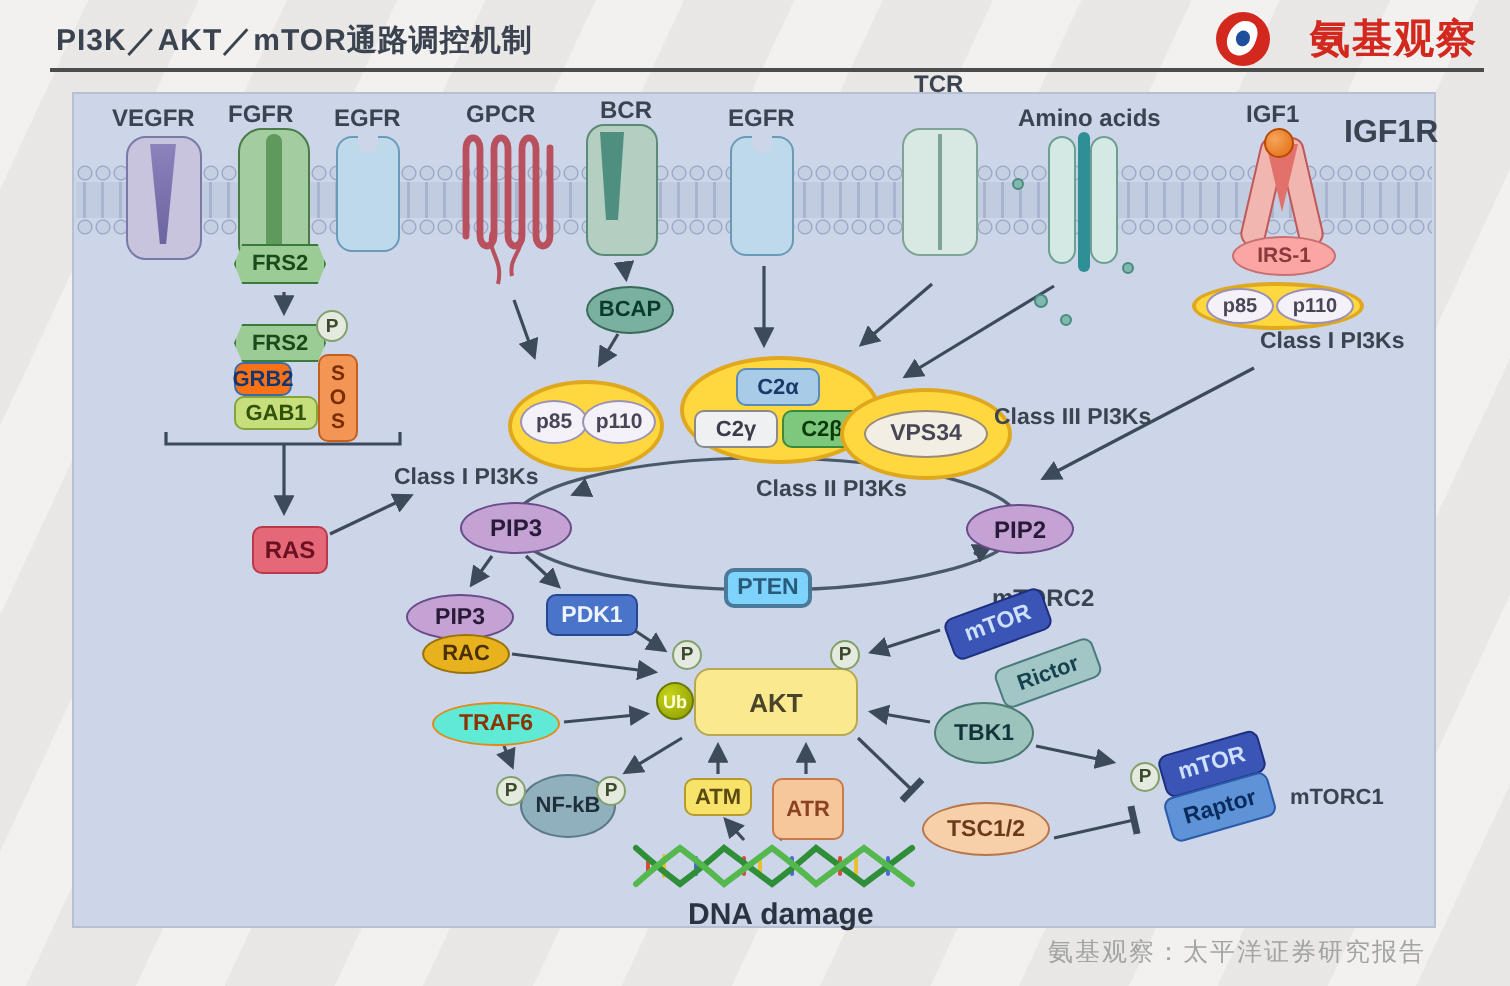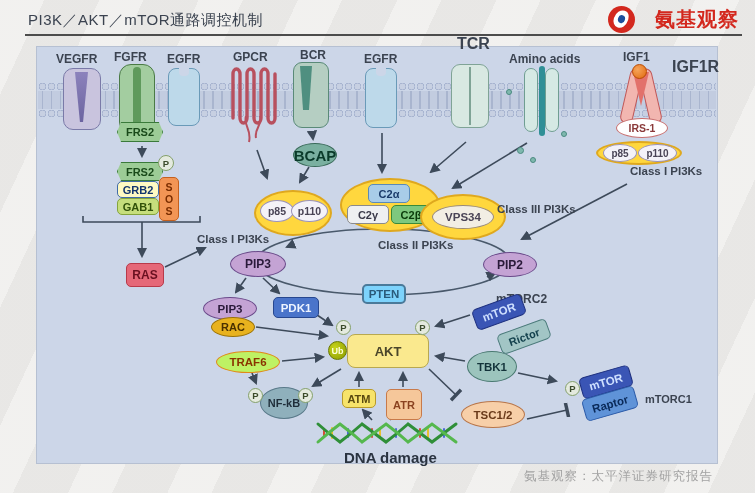--- a/index.html
+++ b/index.html
@@ -36,42 +36,42 @@
   .hex{clip-path:polygon(9% 0,91% 0,100% 50%,91% 100%,9% 100%,0 50%);}
   .ylw{background:#ffd73e;border:2px solid #dfa81e;}
   .wht-in{background:#f4f2f8;border:1.5px solid #9a92b8;color:#4a4456;}
   .pcirc{background:#e4eadf;border:1.5px solid #84a06a;color:#3a4a2a;border-radius:50%;font-size:9.5px;z-index:4;}
   svg{position:absolute;overflow:visible;}
   .z1{z-index:1}.z2{z-index:2}.z3{z-index:3}.z4{z-index:4}
 </style>
 </head>
 <body>
 
-<div class="abs hdr-title lbl" style="font-weight:normal">PI3K／AKT／mTOR通路调控机制</div>
+<div class="abs hdr-title lbl" style="font-weight:bold">PI3K／AKT／mTOR通路调控机制</div>
 <div class="abs brand">
   <span class="brand-circle">
       <span class="brand-swirl"></span>
     </span>
   <span class="brand-text">氨基观察</span>
 </div>
 <div class="abs hdr-rule"></div>
 
 <div class="abs panel"></div>
 
 <div class="abs mem-row" style="top:82px"></div>
 <div class="abs mem-mid"></div>
 <div class="abs mem-row" style="top:109px"></div>
 
 <div class="abs lbl" style="left:56px;top:52px;font-size:12px">VEGFR</div>
 <div class="abs lbl" style="left:114px;top:50px;font-size:12px">FGFR</div>
 <div class="abs lbl" style="left:167px;top:52px;font-size:12px">EGFR</div>
 <div class="abs lbl" style="left:233px;top:50px;font-size:12px">GPCR</div>
 <div class="abs lbl" style="left:300px;top:48px;font-size:12px">BCR</div>
 <div class="abs lbl" style="left:364px;top:52px;font-size:12px">EGFR</div>
-<div class="abs lbl" style="left:457px;top:35px;font-size:16px">TCR</div>
+<div class="abs lbl" style="left:457px;top:35px;font-size:12px">TCR</div>
 <div class="abs lbl" style="left:509px;top:52px;font-size:12px">Amino acids</div>
 <div class="abs lbl" style="left:623px;top:50px;font-size:12px">IGF1</div>
 <div class="abs lbl" style="left:672px;top:58px;font-size:16px">IGF1R</div>
 
 <div class="abs z2" style="left:63px;top:68px;width:38px;height:62px;background:#c9c4de;border:1.5px solid #7a7aa8;border-radius:10px">
   <div class="abs" style="left:11px;top:3px;width:13px;height:50px;background:linear-gradient(#8c82bc,#6c64a0);clip-path:polygon(0 0,100% 0,62% 100%,38% 100%)"></div>
 </div>
 <div class="abs z2" style="left:119px;top:64px;width:36px;height:70px;background:#a3cda0;border:1.5px solid #4a7a46;border-radius:12px">
   <div class="abs" style="left:13px;top:2px;width:8px;height:62px;background:#5f9a5c;border-radius:4px"></div>
 </div>
@@ -150,55 +150,55 @@
     <path d="M470,315 L436,326" marker-end="url(#ah)"></path>
     <path d="M465,361 L436,356" marker-end="url(#ah)"></path>
     <path d="M518,373 L556,381" marker-end="url(#ah)"></path>
     <path d="M527,419 L567,410" marker-end="url(#tb)"></path>
   </g>
 </svg>
 
 <div class="abs node hex" style="left:117px;top:122px;width:46px;height:20px;background:#9ccc96;border:1px solid #3a7a3a;font-size:11px;color:#1a4a1a">FRS2</div>
 <div class="abs node pcirc" style="left:158px;top:155px;width:16px;height:16px">P</div>
 <div class="abs node hex" style="left:117px;top:162px;width:46px;height:19px;background:#9ccc96;border:1px solid #3a7a3a;font-size:11px;color:#1a4a1a">FRS2</div>
-<div class="abs node rr" style="left:117px;top:181px;width:42px;height:17px;background:#fef9c3;border:1.5px solid #3f6aa8;font-size:11px;color:#14366e">GRB2</div>
+<div class="abs node rr" style="left:117px;top:181px;width:29px;height:17px;background:#f97316;border:1.5px solid #3f6aa8;font-size:11px;color:#14366e">GRB2</div>
 <div class="abs node rr" style="left:117px;top:198px;width:42px;height:17px;background:#c6de7c;border:1.5px solid #84a43c;font-size:11px;color:#32520a">GAB1</div>
 <div class="abs node rr" style="left:159px;top:177px;width:20px;height:44px;background:#f29555;border:1.5px solid #c4601e;font-size:10.5px;color:#7a2d00;word-break:break-all;line-height:12px;padding:0 3px">SOS</div>
 <div class="abs node rr" style="left:126px;top:263px;width:38px;height:24px;background:#e56878;border:1.5px solid #b83a4a;font-size:12px;color:#6a1020">RAS</div>
-<div class="abs node ell" style="left:293px;top:143px;width:44px;height:24px;background:#7ab0a0;border:1.5px solid #3a6a5a;font-size:15px;color:#0a3a2a">BCAP</div>
+<div class="abs node ell" style="left:293px;top:143px;width:44px;height:24px;background:#7ab0a0;border:1.5px solid #3a6a5a;font-size:11px;color:#0a3a2a">BCAP</div>
 
 <div class="abs node ell ylw" style="left:254px;top:190px;width:78px;height:46px"></div>
 <div class="abs node ell wht-in" style="left:260px;top:200px;width:34px;height:22px;font-size:10.5px">p85</div>
 <div class="abs node ell wht-in" style="left:291px;top:200px;width:37px;height:22px;font-size:10.5px">p110</div>
 <div class="abs lbl" style="left:197px;top:233px;font-size:11.5px">Class I PI3Ks</div>
 
 <div class="abs node ell ylw" style="left:340px;top:178px;width:100px;height:54px"></div>
 <div class="abs node rr" style="left:368px;top:184px;width:42px;height:19px;background:#a8cce8;border:1.5px solid #5a8ab8;font-size:11px;color:#1a3a6a">C2α</div>
 <div class="abs node rr" style="left:347px;top:205px;width:42px;height:19px;background:#eef0f2;border:1.5px solid #8a8a8a;font-size:11px;color:#3a3a4a">C2γ</div>
 <div class="abs node rr" style="left:391px;top:205px;width:40px;height:19px;background:#7ec87e;border:1.5px solid #3a8a3a;font-size:11px;color:#0a3a0a">C2β</div>
 <div class="abs lbl" style="left:378px;top:239px;font-size:11.5px">Class II PI3Ks</div>
 
 <div class="abs node ell ylw" style="left:420px;top:194px;width:86px;height:46px"></div>
 <div class="abs node ell" style="left:432px;top:205px;width:62px;height:24px;background:#f2eee4;border:1.5px solid #9a8a78;font-size:11.5px;color:#4a4456">VPS34</div>
 <div class="abs lbl" style="left:497px;top:203px;font-size:11.5px">Class III  PI3Ks</div>
 
-<div class="abs node ell" style="left:616px;top:118px;width:52px;height:20px;background:#ffffff;border:1.5px solid #c87070;font-size:10.5px;color:#8a3a3a">IRS-1</div>
+<div class="abs node ell" style="left:616px;top:118px;width:52px;height:20px;background:#fca5a5;border:1.5px solid #c87070;font-size:10.5px;color:#8a3a3a">IRS-1</div>
 <div class="abs node ell ylw" style="left:596px;top:141px;width:86px;height:24px"></div>
 <div class="abs node ell wht-in" style="left:603px;top:144px;width:34px;height:18px;font-size:10px">p85</div>
 <div class="abs node ell wht-in" style="left:638px;top:144px;width:39px;height:18px;font-size:10px">p110</div>
 <div class="abs lbl" style="left:630px;top:165px;font-size:11.5px">Class I PI3Ks</div>
 
 <div class="abs node ell" style="left:230px;top:251px;width:56px;height:26px;background:#c4a3d4;border:1.5px solid #6a4a8a;font-size:12px;color:#2a1a3a">PIP3</div>
 <div class="abs node ell" style="left:483px;top:252px;width:54px;height:25px;background:#c4a3d4;border:1.5px solid #6a4a8a;font-size:12px;color:#2a1a3a">PIP2</div>
 <div class="abs node rr" style="left:362px;top:284px;width:44px;height:20px;background:#7dd3fc;border:2px solid #4a7a9a;font-size:11.5px;color:#2a5a7a">PTEN</div>
 
 <div class="abs node ell" style="left:203px;top:297px;width:54px;height:23px;background:#c4a3d4;border:1.5px solid #6a4a8a;font-size:11.5px;color:#2a1a3a">PIP3</div>
 <div class="abs node ell z3" style="left:211px;top:317px;width:44px;height:20px;background:#e8b21e;border:1.5px solid #9a7208;font-size:11px;color:#4a3000">RAC</div>
 <div class="abs node rr" style="left:273px;top:297px;width:46px;height:21px;background:#4a74ca;border:1.5px solid #27478f;font-size:11.5px;color:#eef4ff">PDK1</div>
-<div class="abs node ell" style="left:216px;top:351px;width:64px;height:22px;background:#bef264;border:1.5px solid #e08a1a;font-size:11.5px;color:#8a3500">TRAF6</div>
+<div class="abs node ell" style="left:216px;top:351px;width:64px;height:22px;background:#5eead4;border:1.5px solid #e08a1a;font-size:11.5px;color:#8a3500">TRAF6</div>
 
 <div class="abs node pcirc" style="left:336px;top:320px;width:15px;height:15px">P</div>
 <div class="abs node pcirc" style="left:415px;top:320px;width:15px;height:15px">P</div>
 <div class="abs node ell z4" style="left:328px;top:341px;width:19px;height:19px;background:radial-gradient(circle at 35% 35%,#c7d41a,#8a9a00);border:1.5px solid #6a7a00;font-size:9px;color:#ffffd8">Ub</div>
 <div class="abs node rr z3" style="left:347px;top:334px;width:82px;height:34px;background:#fae98e;border:1.5px solid #b8a850;font-size:13px;color:#4a452a;border-radius:8px">AKT</div>
 
 <div class="abs node pcirc" style="left:248px;top:388px;width:15px;height:15px">P</div>
 <div class="abs node pcirc" style="left:298px;top:388px;width:15px;height:15px">P</div>
 <div class="abs node ell" style="left:260px;top:387px;width:48px;height:32px;background:#8fb0bc;border:1.5px solid #5a7a8a;font-size:11px;color:#1f2e3a">NF-kB</div>
 <div class="abs node rr" style="left:342px;top:389px;width:34px;height:19px;background:#f7e36a;border:1.5px solid #b89a2a;font-size:11px;color:#5a4a10">ATM</div>

